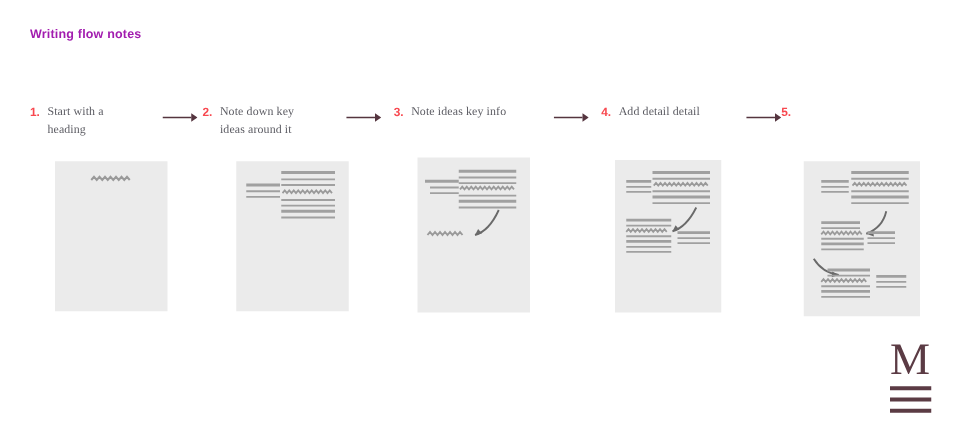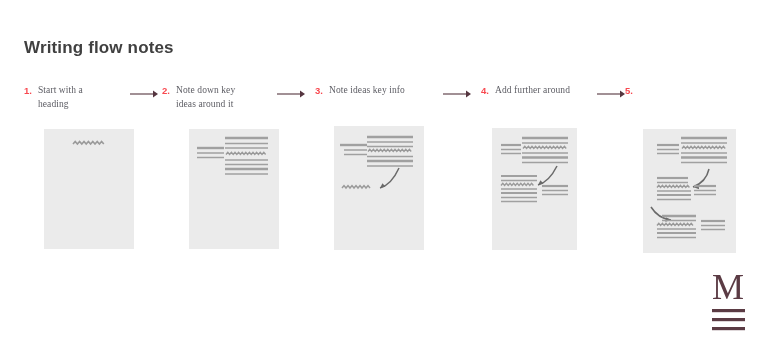--- a/index.html
+++ b/index.html
@@ -12,25 +12,25 @@
     background: #ffffff;
     font-family: "Liberation Sans", sans-serif;
     overflow: hidden;
     position: relative;
   }
 
   
   #page-title {
     position: absolute;
     left: 24px;
-    top: 38px;
-    font-size: 17px;
+    top: 22px;
+    font-size: 10px;
     font-weight: 700;
     letter-spacing: 0.15px;
-    color: #404040;
+    color: #a21caf;
     white-space: nowrap;
   }
 
   
   #steps-row {
     position: absolute;
     left: 0;
     top: 84px;
     width: 768px;
     height: 34px;
@@ -120,21 +120,21 @@
 
   <div class="connector" style="left:443px;">
     <svg width="28" height="12" viewBox="0 0 28 12">
       <line x1="0" y1="6" x2="23" y2="6" stroke="#55353f" stroke-width="1.1"></line>
       <path d="M23 2.6 L28 6 L23 9.4 Z" fill="#55353f"></path>
     </svg>
   </div>
 
   <div class="step-header" style="left:481px; width:112px;">
     <span class="step-number">4.</span>
-    <span class="step-label">Add further around</span>
+    <span class="step-label">Add detail detail</span>
   </div>
 
   <div class="connector" style="left:597px;">
     <svg width="28" height="12" viewBox="0 0 28 12">
       <line x1="0" y1="6" x2="23" y2="6" stroke="#55353f" stroke-width="1.1"></line>
       <path d="M23 2.6 L28 6 L23 9.4 Z" fill="#55353f"></path>
     </svg>
   </div>
 
   <div class="step-header" style="left:625px; width:125px;">

